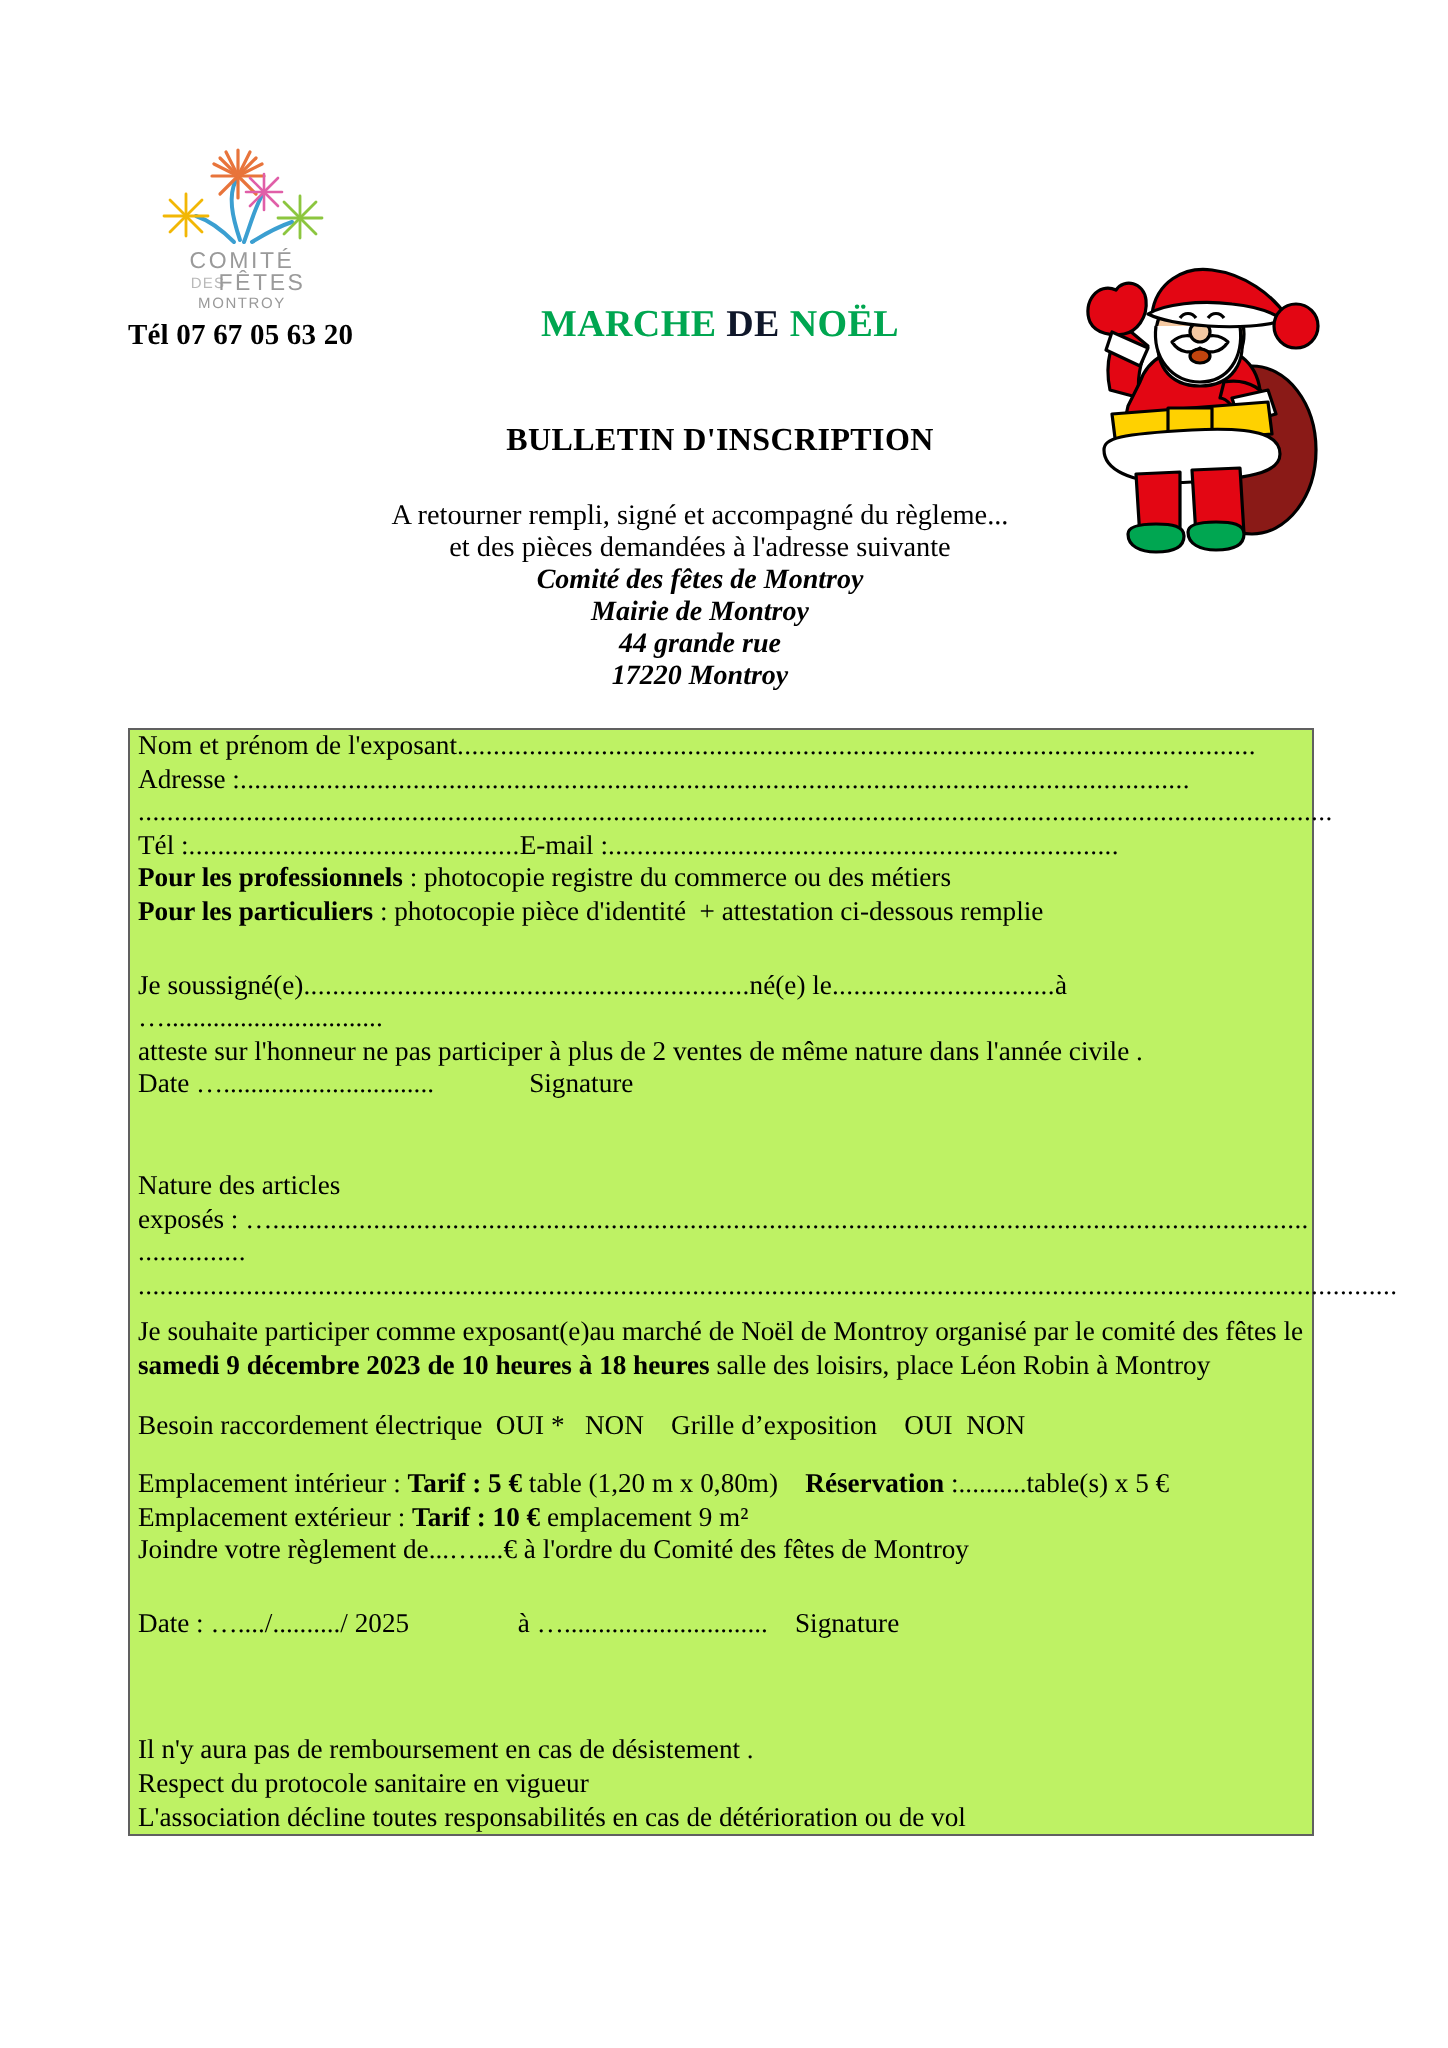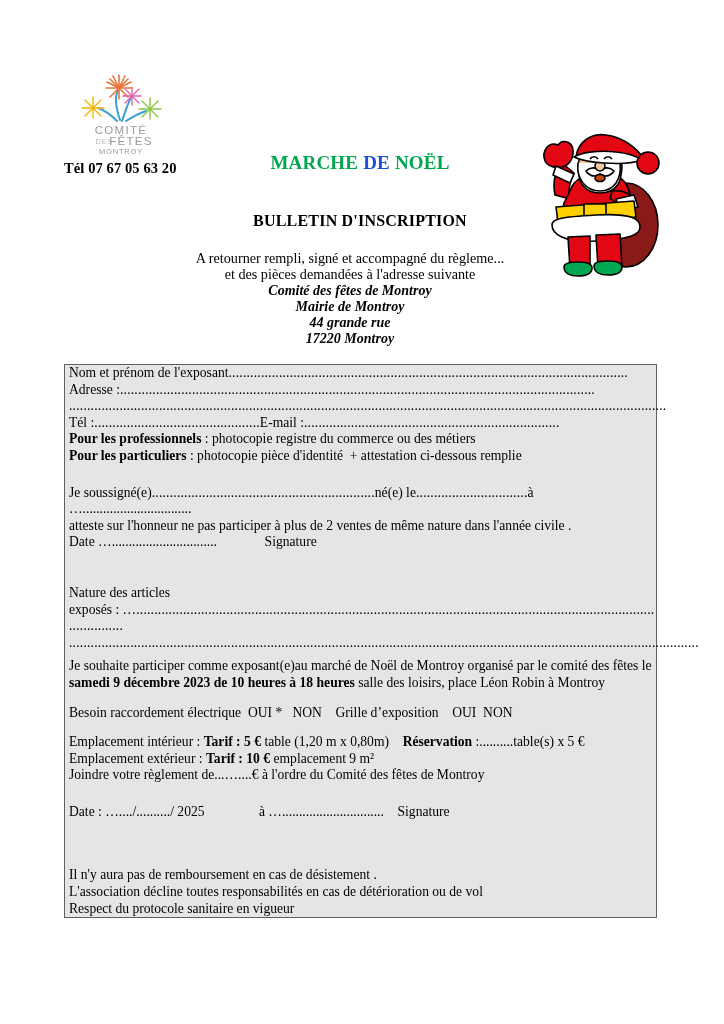--- a/index.html
+++ b/index.html
@@ -52,21 +52,21 @@
     letter-spacing: 0.2px;
     white-space: nowrap;
   }
   #market-date {
     font-weight: bold;
     font-size: 15.5px;
     line-height: 20px;
     white-space: nowrap;
   }
   .c-green { color: #00a650; }
-  .c-red   { color: #1d4ed8; }
+  .c-red   { color: #0f172a; }
 
   #bulletin-title {
     position: absolute;
     left: 150px;
     top: 212px;
     width: 420px;
     text-align: center;
     font-weight: bold;
     font-size: 16px;
     letter-spacing: 0.2px;
@@ -100,21 +100,21 @@
   }
 
   
   #form-table {
     position: absolute;
     left: 64px;
     top: 364px;
     width: 593px;
     border: 1px solid #606060;
     box-sizing: border-box;
-    background: #e5e5e5;
+    background: #bef264;
   }
   .form-row {
     padding: 0 1px 0 4px;
     font-size: 13.6px;
     line-height: 16.6px;
   }
   .form-row p {
     margin: 0;
     white-space: pre-wrap;
   }
@@ -317,17 +317,17 @@
 
   <div class="form-row">
     <p><span>Date : …..../........../ 2025</span>&nbsp;&nbsp;&nbsp;&nbsp;&nbsp;&nbsp;&nbsp;&nbsp;&nbsp;&nbsp;&nbsp;&nbsp;&nbsp;&nbsp;&nbsp;&nbsp;<span>à …..............................</span>&nbsp;&nbsp;&nbsp;&nbsp;<span>Signature</span></p>
   </div>
 
   <div class="spacer-xl"></div>
   <div class="spacer-md"></div>
 
   <div class="form-row">
     <p>Il n'y aura pas de remboursement en cas de désistement .</p>
+    <p>Respect du protocole sanitaire en vigueur</p>
     <p>L'association décline toutes responsabilités en cas de détérioration ou de vol</p>
-    <p>Respect du protocole sanitaire en vigueur</p>
   </div>
 
 </div>
 
 </body></html>

